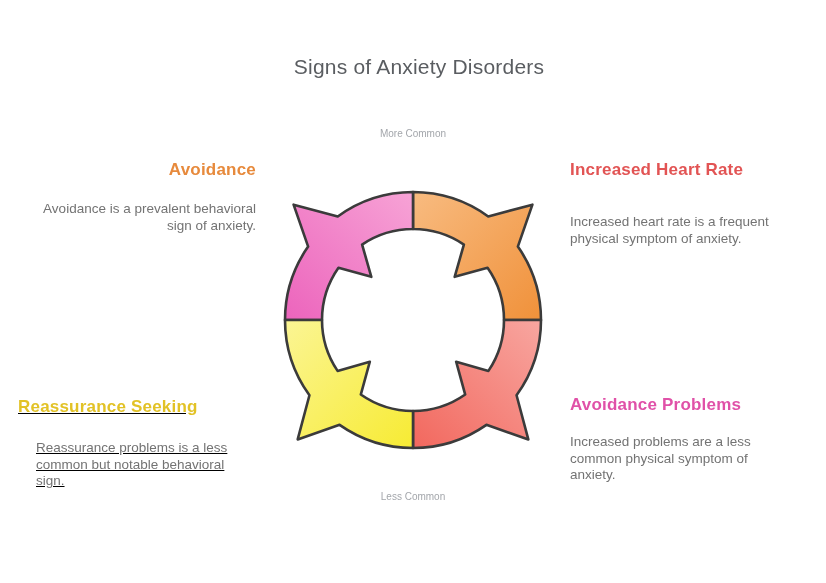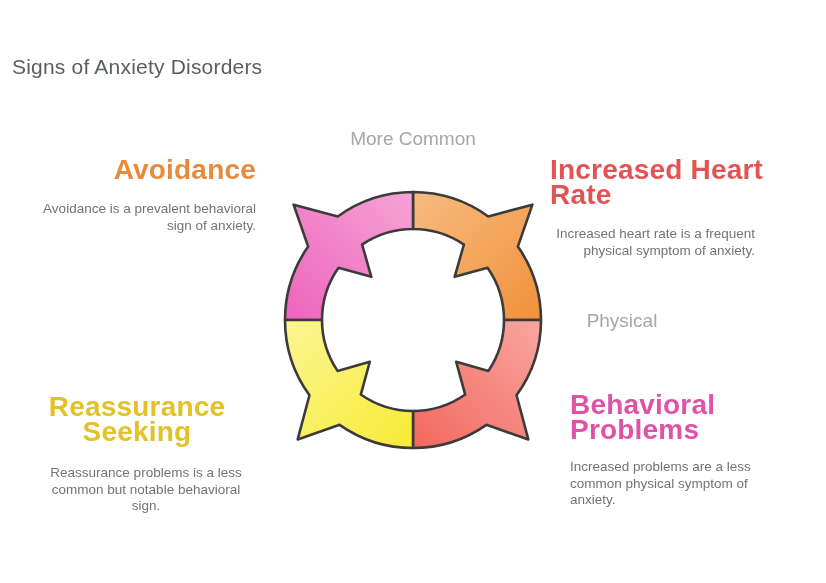--- a/index.html
+++ b/index.html
@@ -1,74 +1,74 @@
 <!DOCTYPE html>
 <html><head>
 <meta charset="utf-8">
 <style>
   html,body{margin:0;padding:0;background:#fff;}
   #canvas{
     position:relative;width:826px;height:583px;background:#ffffff;overflow:hidden;
     font-family:"Liberation Sans",sans-serif;
   }
   .title{
-    position:absolute;left:12px;right:0;top:55px;
+    position:absolute;left:12px;right:0;top:55px;text-align:center;
     font-size:21px;color:#5a5d61;letter-spacing:.2px;
   }
   .axis{
-    position:absolute;font-size:19px;color:#a3a6ab;text-align:center;width:140px;
+    position:absolute;font-size:10px;color:#a3a6ab;text-align:center;width:140px;
   }
   .axis.top{left:343px;top:128px;}
   .axis.bottom{left:343px;top:491px;}
   .axis.left{left:127px;top:310px;}
   .axis.right{left:552px;top:310px;}
   .qblock{position:absolute;width:238px;}
   .qblock h2{
-    margin:0;font-size:28px;font-weight:700;letter-spacing:.2px;line-height:25px;
+    margin:0;font-size:17px;font-weight:700;letter-spacing:.2px;line-height:25px;
   }
   .qblock p{
     margin:0;font-size:13.5px;line-height:16.5px;color:#737373;
   }
   .qblock.tl{right:570px;top:157px;text-align:right;}
   .qblock.tl p{margin-top:19px;margin-left:22px;}
-  .qblock.tr{left:550px;top:157px;text-align:left;}
-  .qblock.tr p{margin-top:19px;width:205px;text-align:right;}
-  .qblock.bl{right:570px;top:394px;text-align:center;}
+  .qblock.tr{left:570px;top:157px;text-align:left;}
+  .qblock.tr p{margin-top:32px;width:205px;}
+  .qblock.bl{right:570px;top:394px;text-align:left;text-decoration:underline;}
   .qblock.bl p{margin-top:21px;margin-left:18px;}
   .qblock.br{left:570px;top:392px;text-align:left;}
   .qblock.br p{margin-top:17px;width:188px;}
   .diagram{position:absolute;left:241px;top:148px;}
 </style>
 </head>
 <body>
 
 <div id="canvas">
 
   <div class="title">Signs of Anxiety Disorders</div>
 
   <div class="axis top">More Common</div>
-  <div class="axis right">Physical</div>
+  <div class="axis bottom">Less Common</div>
 
   <div class="qblock tl">
     <h2 style="color: rgb(231, 138, 60);">Avoidance</h2>
     <p>Avoidance is a prevalent behavioral sign of anxiety.</p>
   </div>
 
   <div class="qblock tr">
     <h2 style="color: rgb(226, 84, 84);">Increased Heart Rate</h2>
     <p>Increased heart rate is a frequent physical symptom of anxiety.</p>
   </div>
 
   <div class="qblock bl">
     <h2 style="color: rgb(226, 194, 38);">Reassurance Seeking</h2>
     <p>Reassurance problems is a less common but notable behavioral sign.</p>
   </div>
 
   <div class="qblock br">
-    <h2 style="color: rgb(224, 81, 168);">Behavioral Problems</h2>
+    <h2 style="color: rgb(224, 81, 168);">Avoidance Problems</h2>
     <p>Increased problems are a less common physical symptom of anxiety.</p>
   </div>
 
   <svg class="diagram" width="344" height="344" viewBox="-172 -172 344 344" xmlns="http://www.w3.org/2000/svg">
     <defs>
       <path id="quad" d="M 0 -128
         A 128 128 0 0 1 75.24 -103.55
         L 119.41 -115.31
         L 104.85 -73.42
         A 128 128 0 0 1 128 0

